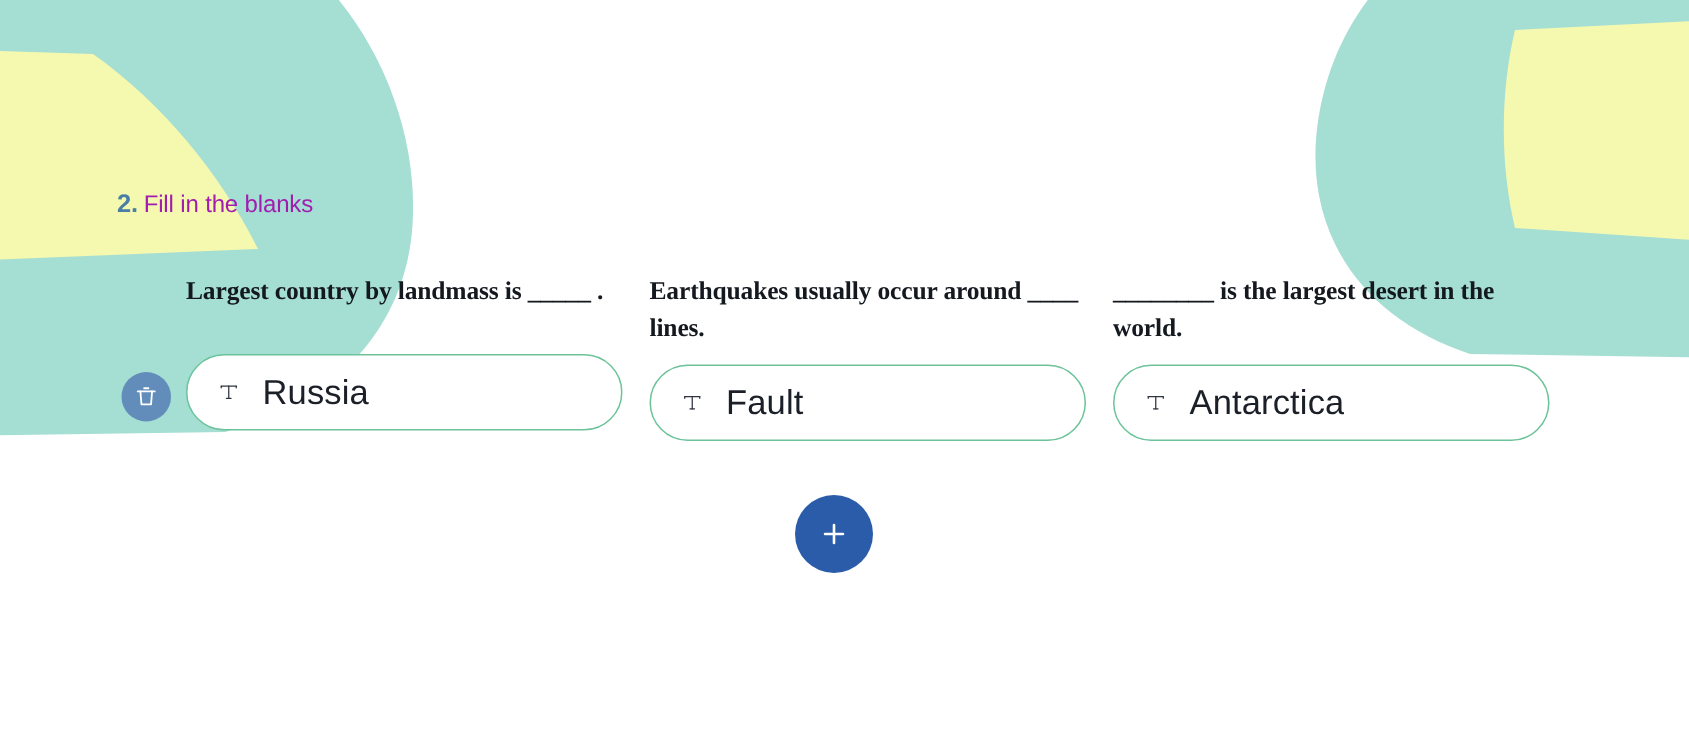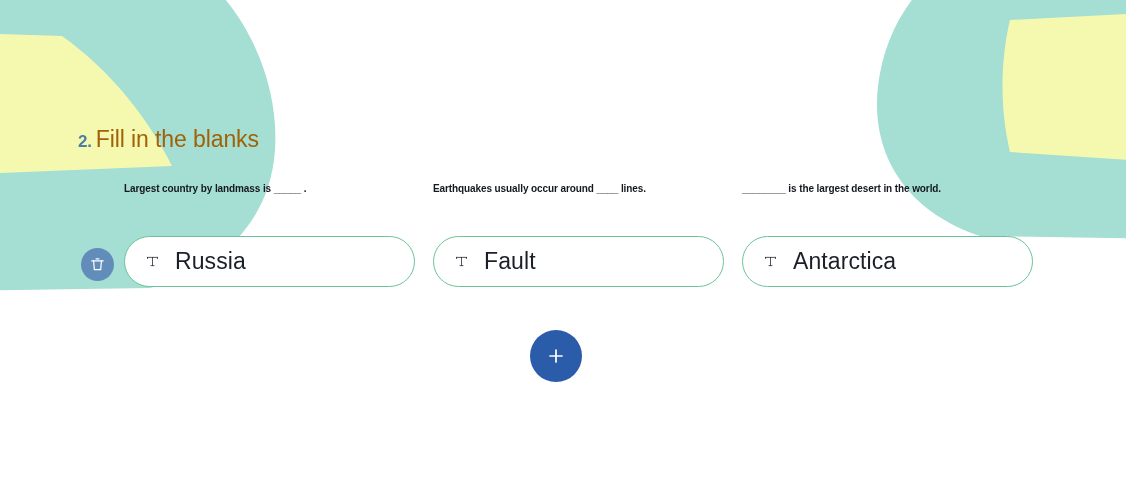--- a/index.html
+++ b/index.html
@@ -49,23 +49,23 @@
     gap: 4px;
     white-space: nowrap;
   }
   .q-number {
     font-size: 17px;
     font-weight: 700;
     color: #4a7fa5;
     letter-spacing: -0.2px;
   }
   .q-title {
-    font-size: 23px;
+    font-size: 16px;
     font-weight: 500;
-    color: #a16207;
+    color: #a21caf;
     letter-spacing: -0.1px;
   }
 
   
   .delete-btn {
     position: absolute;
     left: 81px;
     top: 248px;
     width: 33px;
     height: 33px;
@@ -87,27 +87,28 @@
     top: 182px;
     display: flex;
     gap: 18px;
   }
   .blank-item {
     width: 291px;
     display: flex;
     flex-direction: column;
   }
   .prompt-text {
-    font-size: 10px;
+    font-size: 17px;
     font-weight: 700;
     color: #14181f;
     line-height: 1.45;
     letter-spacing: -0.1px;
     min-height: 42px;
     white-space: pre-wrap;
+    font-family: Liberation Serif, serif;
   }
   .answer-field {
     margin-top: 12px;
     height: 51px;
     box-sizing: border-box;
     border: 1.4px solid #6cc39a;
     border-radius: 26px;
     background: #ffffff;
     display: flex;
     align-items: center;

